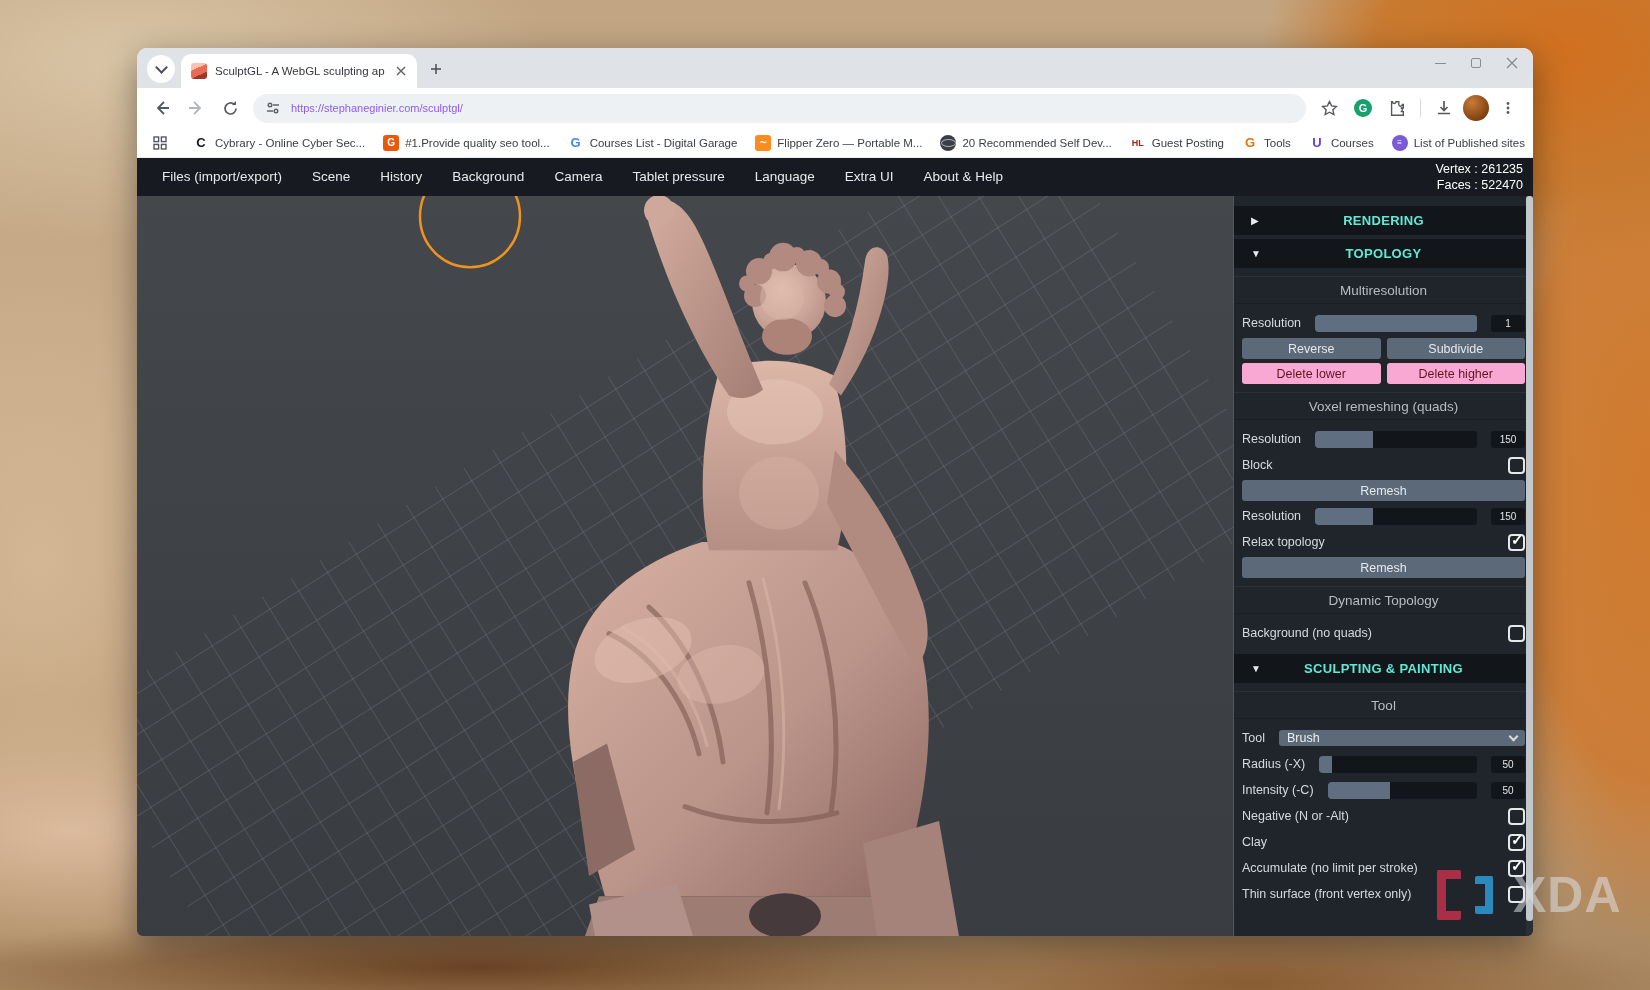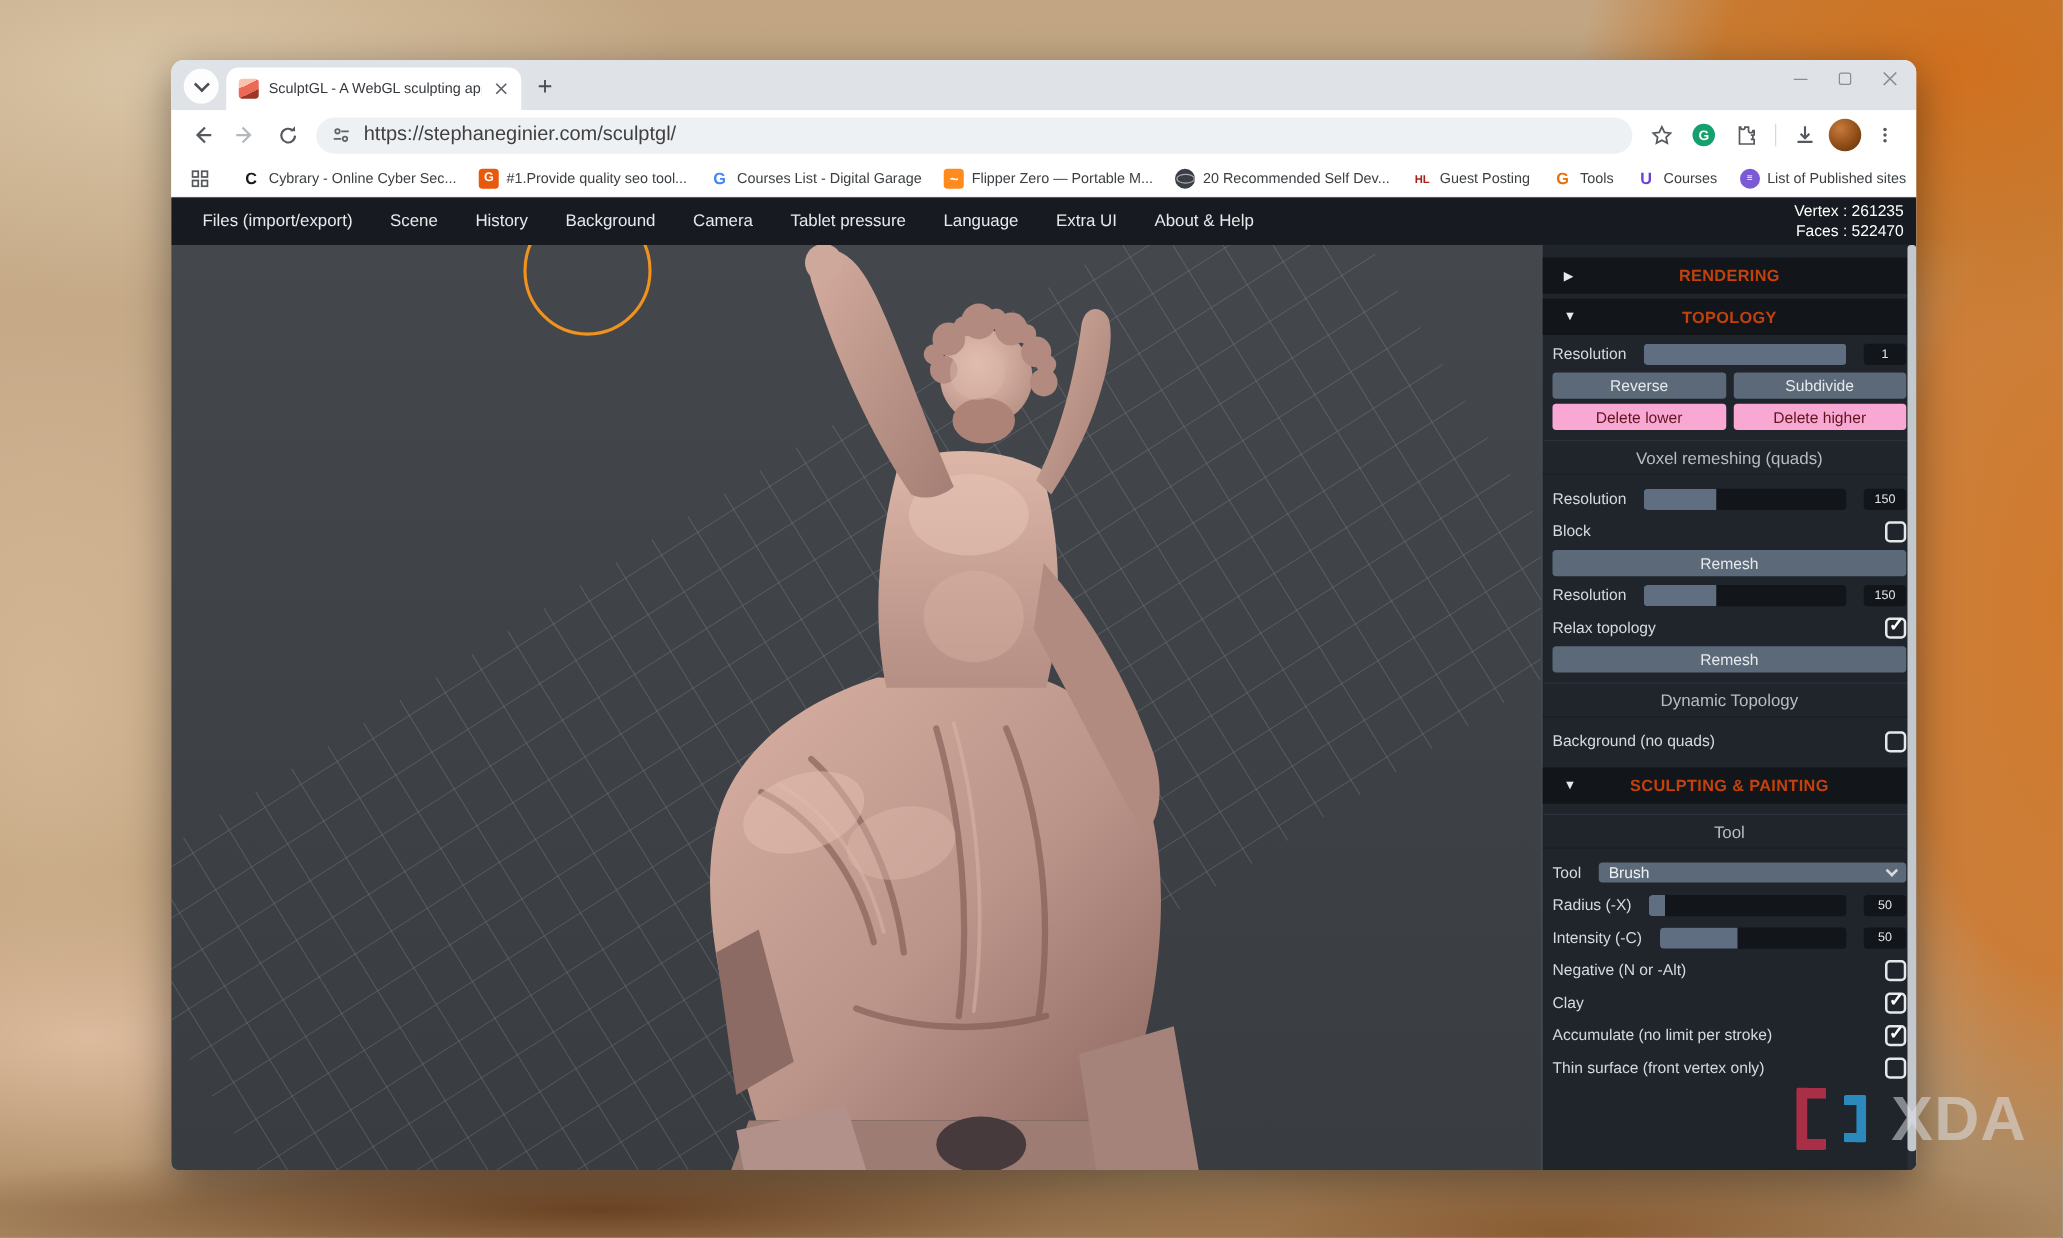--- a/index.html
+++ b/index.html
@@ -28,21 +28,21 @@
   .tab-close{width:16px;height:16px;display:flex;align-items:center;justify-content:center;border-radius:50%}
   .newtab{width:26px;height:26px;margin:0 0 6px 6px;display:flex;align-items:center;justify-content:center;border-radius:50%}
   .wctrls{position:absolute;right:6px;top:8px;display:flex;gap:22px;align-items:center;padding-right:8px}
   .wc{width:14px;height:14px;display:flex;align-items:center;justify-content:center;color:#5f6368}
   .wc-min{width:11px;height:0;border-top:1.6px solid #8a8d92}
   .wc-max{width:10px;height:10px;border:1.5px solid #8a8d92;border-radius:2px}
   .toolbar{height:40px;background:#fff;display:flex;align-items:center;padding:0 10px;gap:4px;flex:none}
   .tbtn{width:30px;height:30px;display:flex;align-items:center;justify-content:center;border-radius:50%;color:#55585d;flex:none}
   .tbtn.dis{color:#b4b8bd}
   .omni{flex:1;height:29px;background:#eef1f4;border-radius:15px;display:flex;align-items:center;padding:0 12px;gap:10px;margin:0 4px;min-width:0}
-  .url{font-size:16px;color:#404040;white-space:nowrap;overflow:hidden}
+  .url{font-size:11px;color:#8b5cf6;white-space:nowrap;overflow:hidden}
   .sep-v{width:1px;height:18px;background:#d6d9dd;margin:0 4px}
   .avatar{width:26px;height:26px;border-radius:50%;flex:none;background:radial-gradient(circle at 35% 30%,#c97a3a 0%,#8a4a16 60%,#5e2f0c 100%)}
   .bookbar{height:30px;background:#fff;display:flex;align-items:center;padding:0 10px;gap:2px;border-bottom:1px solid #eceef0;flex:none}
   .bk{display:flex;align-items:center;gap:6px;padding:3px 8px;border-radius:6px}
   .bk-label{font-size:11.5px;color:#3c4043;white-space:nowrap}
   .bk-ico{width:16px;height:16px;border-radius:3px;display:inline-flex;align-items:center;justify-content:center;flex:none;font-weight:700}
   .ico-cybrary::after{content:"C";color:#17181a;font-size:13px;font-weight:700}
   .ico-seo{background:#e8590c}.ico-seo::after{content:"G";color:#fff;font-size:10px}
   .ico-google::after{content:"G";color:#4285f4;font-size:13px}
   .ico-flipper{background:#ff8a1e}.ico-flipper::after{content:"~";color:#fff;font-size:12px}
@@ -58,21 +58,21 @@
   .stats{position:absolute;right:10px;top:3px;text-align:right;color:#fff;font-size:12.5px;line-height:16px}
   .content{flex:1;display:flex;min-height:0}
   .viewport{flex:1;position:relative;background:linear-gradient(180deg,#44484d 0%,#3d4146 60%,#393d42 100%);min-width:0}
   .viewport svg{position:absolute;inset:0;width:100%;height:100%}
   
   .panel{width:300px;flex:none;background:#20252b;border-left:1px solid #51565c;position:relative;color:#d4d8dd;overflow:hidden;padding-top:6px}
   .scrollbar{position:absolute;right:0;top:0;bottom:0;width:7px;background:#2a2f36}
   .scroll-thumb{position:absolute;right:0;top:0;width:7px;height:98%;background:#c3c8cd;border-radius:3px}
   .hdr{height:29px;margin-top:4px;background:#12161b;display:flex;align-items:center;position:relative}
   .hdr .arr{position:absolute;left:17px;font-size:10px;color:#e8eaec}
-  .hdr .ttl{flex:1;text-align:center;font-weight:700;font-size:13px;color:#c2410c;letter-spacing:.3px}
+  .hdr .ttl{flex:1;text-align:center;font-weight:700;font-size:13px;color:#5eead4;letter-spacing:.3px}
   .sub{height:28px;line-height:28px;margin:8px 0;text-align:center;color:#b5bcc4;font-size:13.5px;border-top:1px solid #2b313a;border-bottom:1px solid #1a1e24}
   .row{height:22px;margin:4px 8px;display:flex;align-items:center;gap:14px}
   .lbl{font-size:12.5px;color:#d6dade;white-space:nowrap}
   .slider{flex:1;height:17px;background:#12161b;border-radius:3px;overflow:hidden;margin-left:auto}
   .fill{height:100%;background:#5f6e80;border-radius:3px 0 0 3px}
   .valbox{width:34px;height:17px;background:#12161b;border-radius:3px;color:#e3e6ea;font-size:10px;display:flex;align-items:center;justify-content:center;flex:none}
   .btnrow{display:flex;gap:6px;margin:4px 8px;height:21px}
   .btn{flex:1;background:#5b6979;border-radius:3px;color:#e6e9ec;font-size:12.5px;display:flex;align-items:center;justify-content:center}
   .btn.red{background:#f9a8d4;color:#5e161e;font-weight:400}
   .checkbox{width:17px;height:17px;border:2px solid #e6e8ea;border-radius:4px;margin-left:auto;position:relative;flex:none}
@@ -354,20 +354,21 @@
       <div class="panel">
         <div class="hdr">
           <span class="arr">▶</span>
           <span class="ttl">RENDERING</span>
         </div>
         <div class="hdr">
           <span class="arr">▼</span>
           <span class="ttl">TOPOLOGY</span>
         </div>
 
+        <div class="sub">Multiresolution</div>
         <div class="row">
           <span class="lbl">Resolution</span>
           <div class="slider">
               <div class="fill" style="width: 100%;"></div>
             </div>
           <div class="valbox">1</div>
         </div>
         <div class="btnrow">
           <div class="btn">Reverse</div>
           <div class="btn">Subdivide</div>

